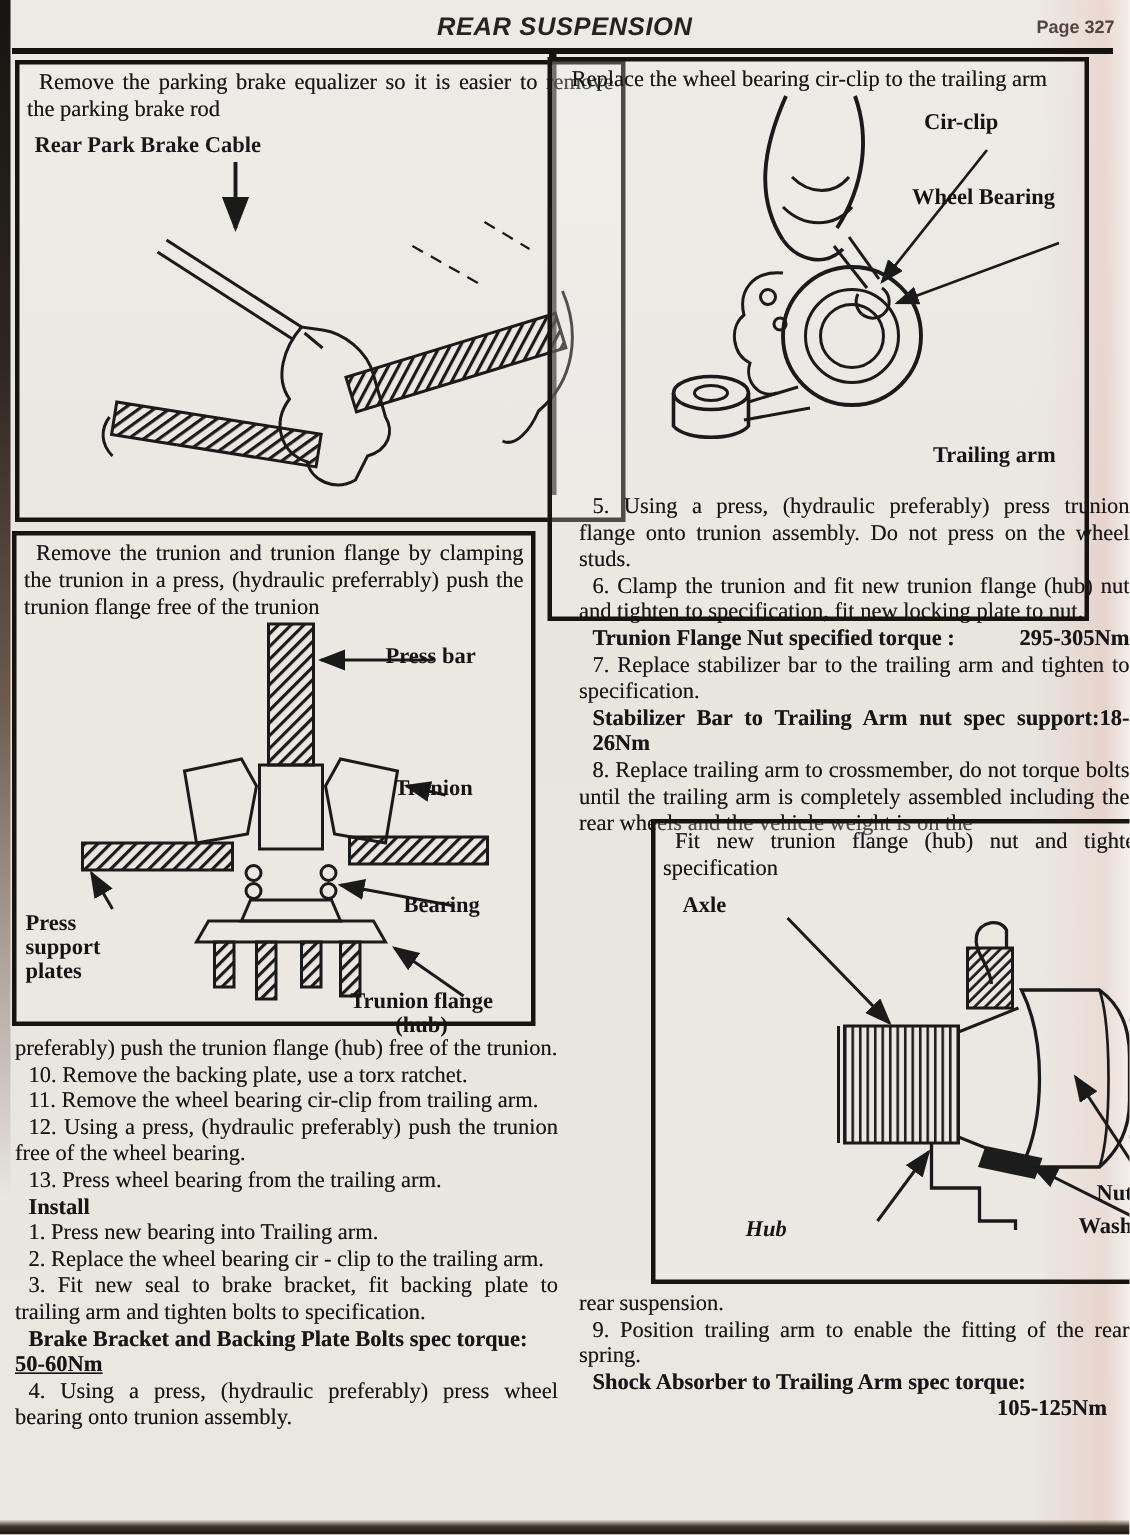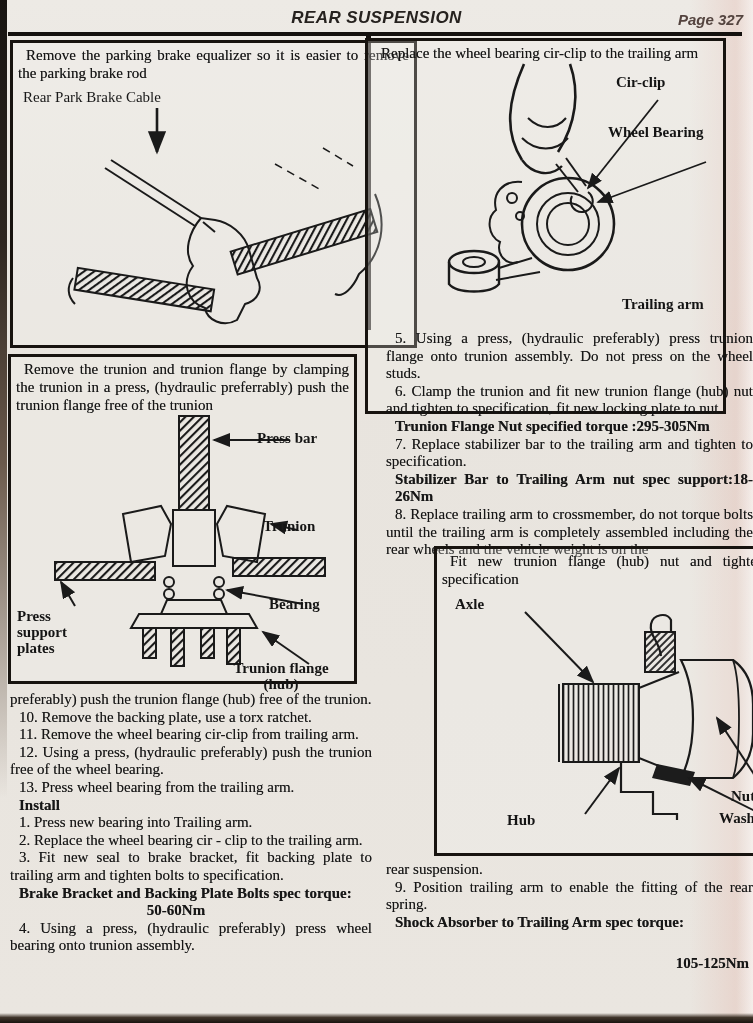--- a/index.html
+++ b/index.html
@@ -16,51 +16,51 @@
     background:linear-gradient(to top,#1a140f 0%,#40352b 55%,rgba(90,78,66,0) 100%);}
   .edge-right{position:absolute;right:0;top:0;width:16px;height:100%;
     background:linear-gradient(to left,#f7f6f4,rgba(247,246,244,0));}
   .tint-right{position:absolute;right:0;top:0;width:64px;height:100%;pointer-events:none;
     background:linear-gradient(to right,rgba(226,172,160,0) 0%,rgba(224,166,154,0.26) 72%,rgba(230,178,166,0.12) 100%);}
 
   .hdr-title{position:absolute;top:8px;left:0;width:100%;text-align:center;
     font-family:"Liberation Sans","DejaVu Sans",sans-serif;font-style:italic;font-weight:bold;
     font-size:17px;letter-spacing:.4px;color:#26221f;}
   .hdr-page{position:absolute;top:11px;right:10px;
-    font-family:"Liberation Sans","DejaVu Sans",sans-serif;font-style:italic;font-weight:bold;
-    font-size:15px;color:#54443f;}
+    font-family:"Liberation Sans","DejaVu Sans",sans-serif;font-weight:bold;
+    font-size:12px;color:#54443f;}
   .hdr-rule{position:absolute;top:32px;left:8px;width:734px;height:4px;background:#14110e;}
   .col-divider{position:absolute;left:366px;top:36px;width:5px;height:294px;background:#14110e;}
 
   .box{position:absolute;border:3px solid #17130f;background:rgba(244,242,238,0.25);box-sizing:border-box;}
   .box-cable{left:10px;top:40px;width:407px;height:308px;}
   .box-press{left:8px;top:354px;width:349px;height:330px;}
   .box-circlip{left:365px;top:38px;width:361px;height:376px;}
   .box-axle{left:386px;top:546px;width:361px;height:310px;margin-left:48px;}
 
   .caption{font-size:15px;line-height:18px;text-align:justify;margin:0;
     padding:3px 5px 0 5px;text-indent:8px;color:#161616;text-shadow:0 0 .4px rgba(0,0,0,.55);}
-  .cable-lbl{font-size:15px;font-weight:normal;margin:7px 0 0 10px;}
+  .cable-lbl{font-size:15px;font-weight:bold;margin:7px 0 0 10px;}
 
   .diagram{position:relative;padding-left:40px;}
   .diag-label{position:absolute;font-size:15px;font-weight:bold;color:#141414;line-height:16px;}
   .center{text-align:center;}
 
   .textcol{position:absolute;}
   .tc-left{left:10px;top:691px;width:362px;}
   .tc-right-a{left:386px;top:330px;width:367px;}
   .tc-right-b{left:386px;top:861px;width:367px;}
   .para{margin:0;font-size:15px;line-height:17.6px;text-align:justify;color:#161616;
     text-shadow:0 0 .4px rgba(0,0,0,.5);}
   .step{text-indent:9px;}
   .boldp{font-weight:bold;}
   .lead8{padding-left:9px;}
-  .valr-left{text-align:center;padding-right:30px;font-weight:bold;}
-  .valr-right{text-align:right;padding-right:4px;font-weight:bold;margin-top:24px;}
-  .specrow{display:flex;justify-content:flex-start;font-weight:bold;padding-left:9px;}
+  .valr-left{text-align:left;padding-right:30px;font-weight:bold;text-decoration:underline;}
+  .valr-right{text-align:right;padding-right:15px;font-weight:bold;}
+  .specrow{display:flex;justify-content:space-between;font-weight:bold;padding-left:9px;}
   svg{display:block;}
 </style>
 </head>
 <body>
 
 <div class="page">
   <div class="edge-left"></div>
   <div class="edge-right"></div>
   <div class="tint-right"></div>
 
@@ -241,21 +241,21 @@
           <path d="M294,106 L310,106 L310,156 L294,156"></path>
           <path d="M144,174 L144,204 L176,204 L176,226 L200,226 L200,232" stroke-width="2.2"></path>
           <path d="M180,176 L218,184 L213,198 L175,190 Z" fill="#1c1c1c" stroke="none"></path>
           <line x1="48" y1="24" x2="116" y2="94" marker-end="url(#ar4)"></line>
           <line x1="108" y1="226" x2="142" y2="180" marker-end="url(#ar4)"></line>
           <line x1="290" y1="206" x2="240" y2="130" marker-end="url(#ar4)"></line>
           <line x1="292" y1="230" x2="212" y2="190" marker-end="url(#ar4)"></line>
         </g>
       </svg>
       <div class="diag-label" style="left:18px;top:8px;">Axle</div>
-      <div class="diag-label" style="left:70px;top:224px;">Hub</div>
+      <div class="diag-label" style="left:60px;top:224px;font-style:italic;">Hub</div>
       <div class="diag-label" style="left:294px;top:200px;">Nut</div>
       <div class="diag-label" style="left:282px;top:222px;">Washer</div>
     </div>
   </div>
 
   <div class="textcol tc-right-b">
     <p class="para">rear suspension.</p>
     <p class="para step">9. Position trailing arm to enable the fitting of the rear spring.</p>
     <p class="para boldp lead8">Shock Absorber to Trailing Arm spec torque:</p>
     <p class="para valr-right">105-125Nm</p>

